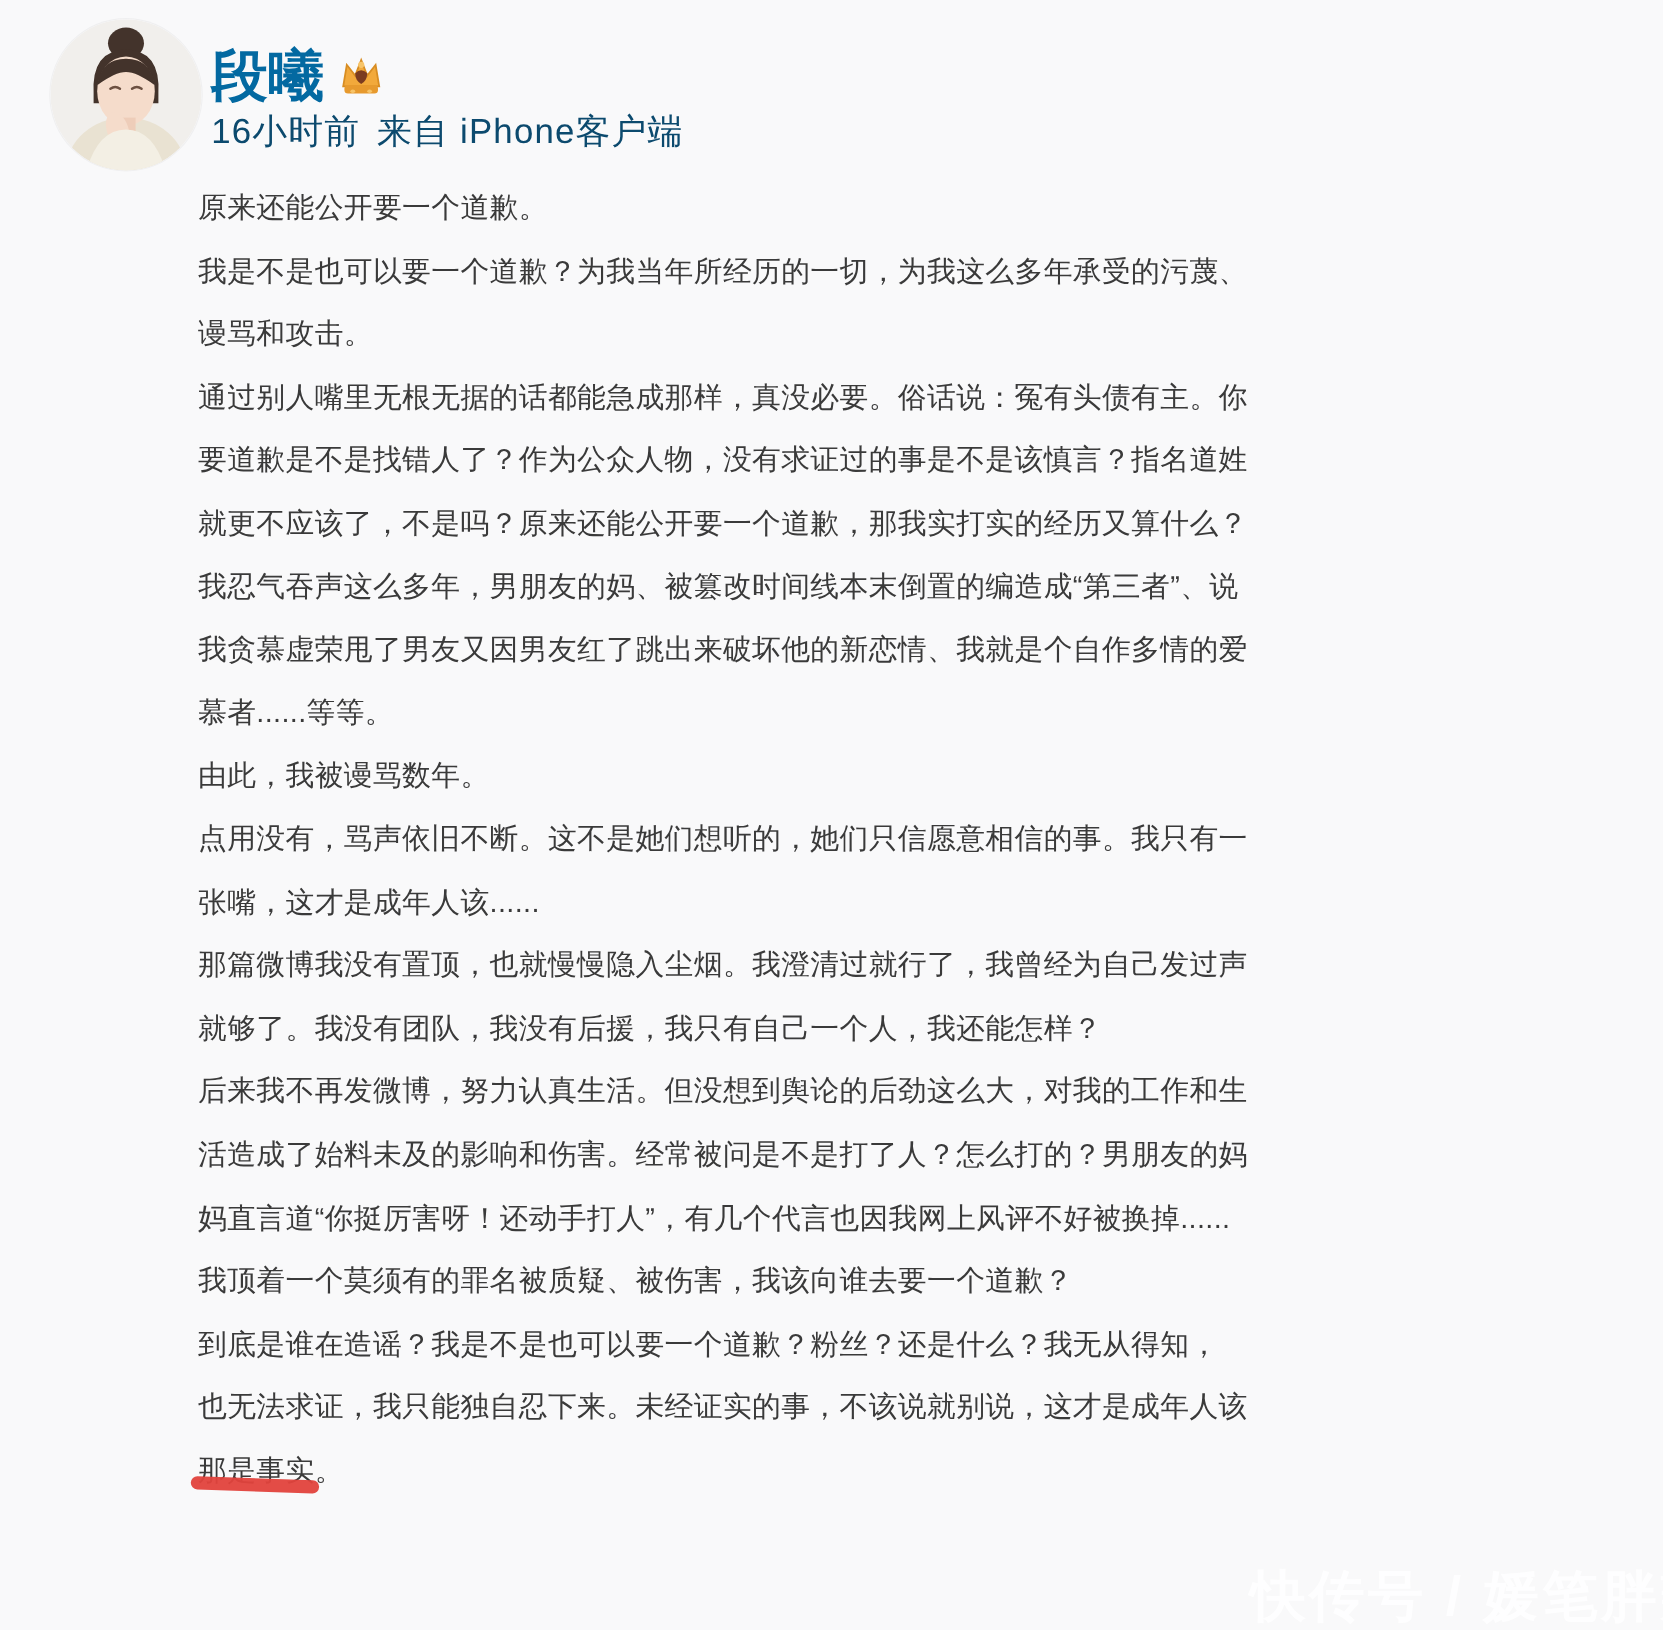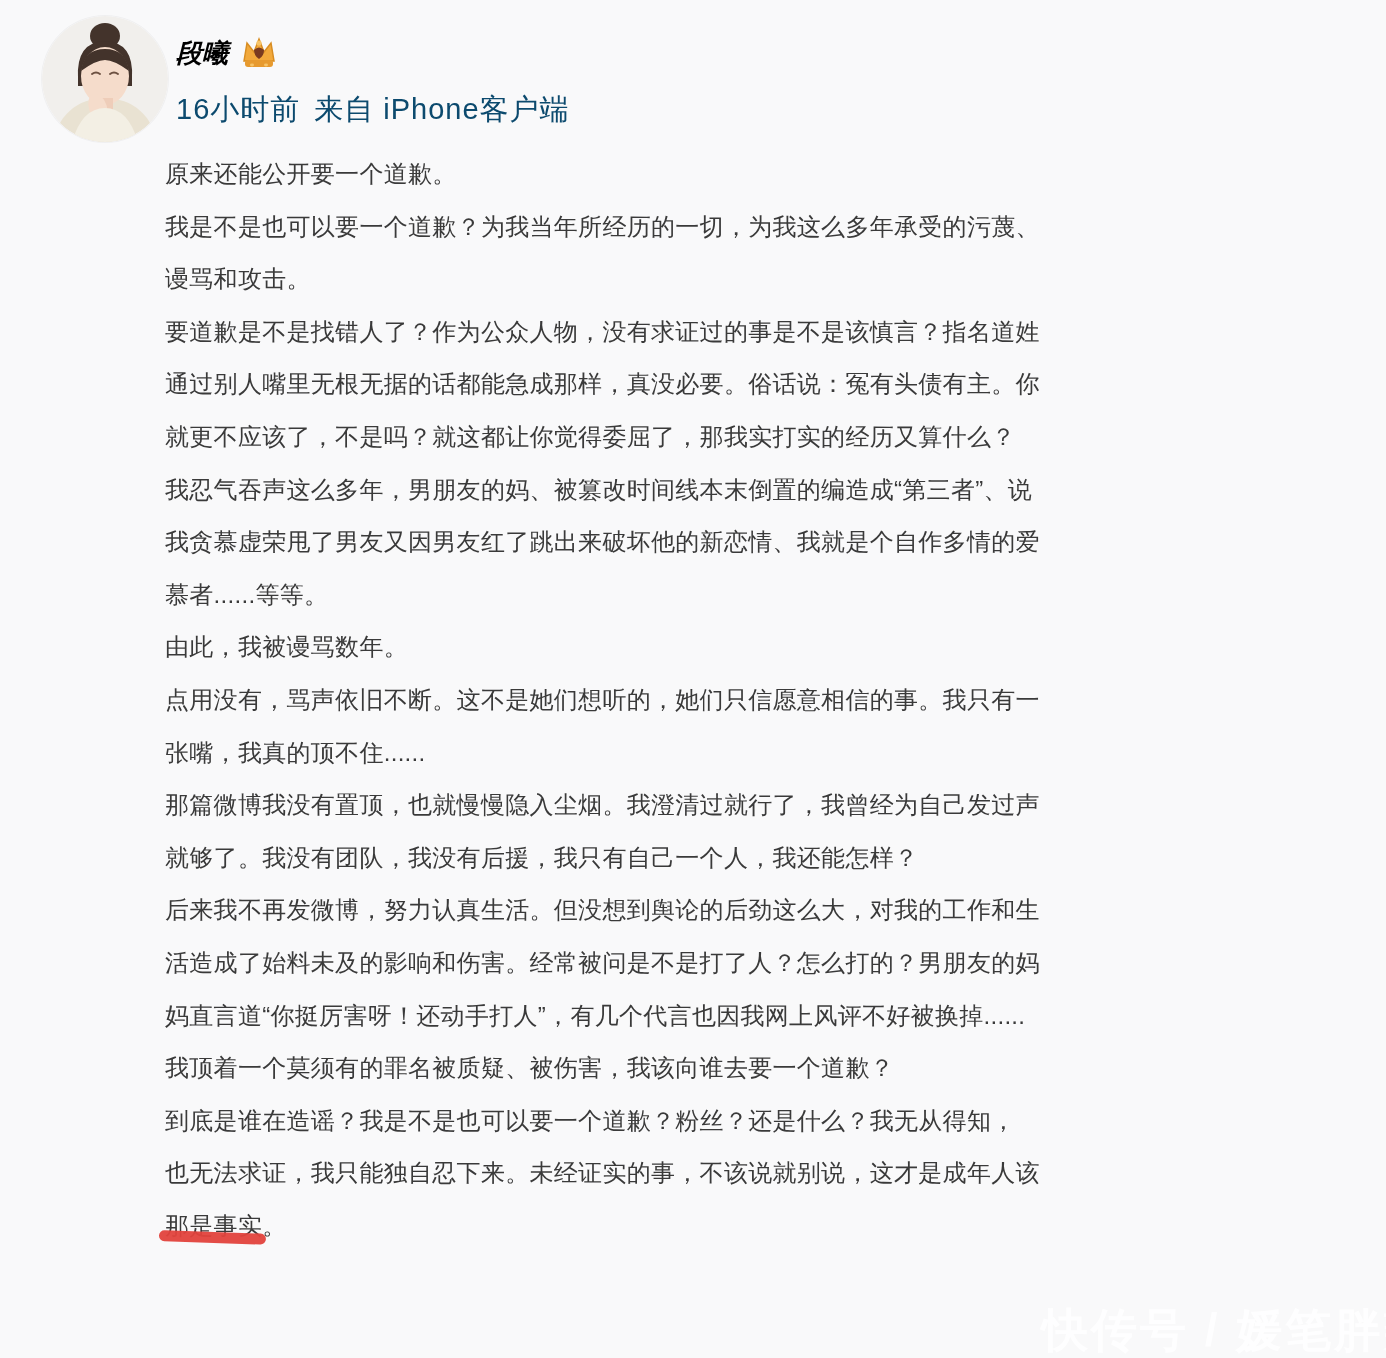--- a/index.html
+++ b/index.html
@@ -25,25 +25,24 @@
   }
   .name-row {
     position: absolute;
     left: 176px;
     top: 32px;
     display: flex;
     align-items: center;
     gap: 10px;
   }
   .name {
-    font-size: 26px;
+    font-size: 47px;
     font-weight: 600;
-    color: #000000;
+    color: #0369a1;
     cursor: pointer;
-    font-style: italic;
   }
   .badge { display: inline-flex; align-items: center; margin-top: 2px; }
   .meta {
     position: absolute;
     left: 176px;
     top: 90px;
     font-size: 29px;
     color: #0c4a6e;
     letter-spacing: 1px;
     white-space: nowrap;
@@ -148,29 +147,29 @@
   </div>
 
   <div class="meta">
     <span>16小时前</span><span class="src">来自 iPhone客户端</span>
   </div>
 
   <div class="content">
     <div class="line">原来还能公开要一个道歉。</div>
     <div class="line">我是不是也可以要一个道歉？为我当年所经历的一切，为我这么多年承受的污蔑、</div>
     <div class="line">谩骂和攻击。</div>
+    <div class="line">通过别人嘴里无根无据的话都能急成那样，真没必要。俗话说：冤有头债有主。你</div>
     <div class="line">要道歉是不是找错人了？作为公众人物，没有求证过的事是不是该慎言？指名道姓</div>
-    <div class="line">通过别人嘴里无根无据的话都能急成那样，真没必要。俗话说：冤有头债有主。你</div>
-    <div class="line">就更不应该了，不是吗？就这都让你觉得委屈了，那我实打实的经历又算什么？</div>
+    <div class="line">就更不应该了，不是吗？原来还能公开要一个道歉，那我实打实的经历又算什么？</div>
     <div class="line">我忍气吞声这么多年，男朋友的妈、被篡改时间线本末倒置的编造成“第三者”、说</div>
     <div class="line">我贪慕虚荣甩了男友又因男友红了跳出来破坏他的新恋情、我就是个自作多情的爱</div>
     <div class="line">慕者......等等。</div>
     <div class="line">由此，我被谩骂数年。</div>
     <div class="line">点用没有，骂声依旧不断。这不是她们想听的，她们只信愿意相信的事。我只有一</div>
-    <div class="line">张嘴，我真的顶不住......</div>
+    <div class="line">张嘴，这才是成年人该......</div>
     <div class="line">那篇微博我没有置顶，也就慢慢隐入尘烟。我澄清过就行了，我曾经为自己发过声</div>
     <div class="line">就够了。我没有团队，我没有后援，我只有自己一个人，我还能怎样？</div>
     <div class="line">后来我不再发微博，努力认真生活。但没想到舆论的后劲这么大，对我的工作和生</div>
     <div class="line">活造成了始料未及的影响和伤害。经常被问是不是打了人？怎么打的？男朋友的妈</div>
     <div class="line">妈直言道“你挺厉害呀！还动手打人”，有几个代言也因我网上风评不好被换掉......</div>
     <div class="line">我顶着一个莫须有的罪名被质疑、被伤害，我该向谁去要一个道歉？</div>
     <div class="line">到底是谁在造谣？我是不是也可以要一个道歉？粉丝？还是什么？我无从得知，</div>
     <div class="line">也无法求证，我只能独自忍下来。未经证实的事，不该说就别说，这才是成年人该</div>
 
 

